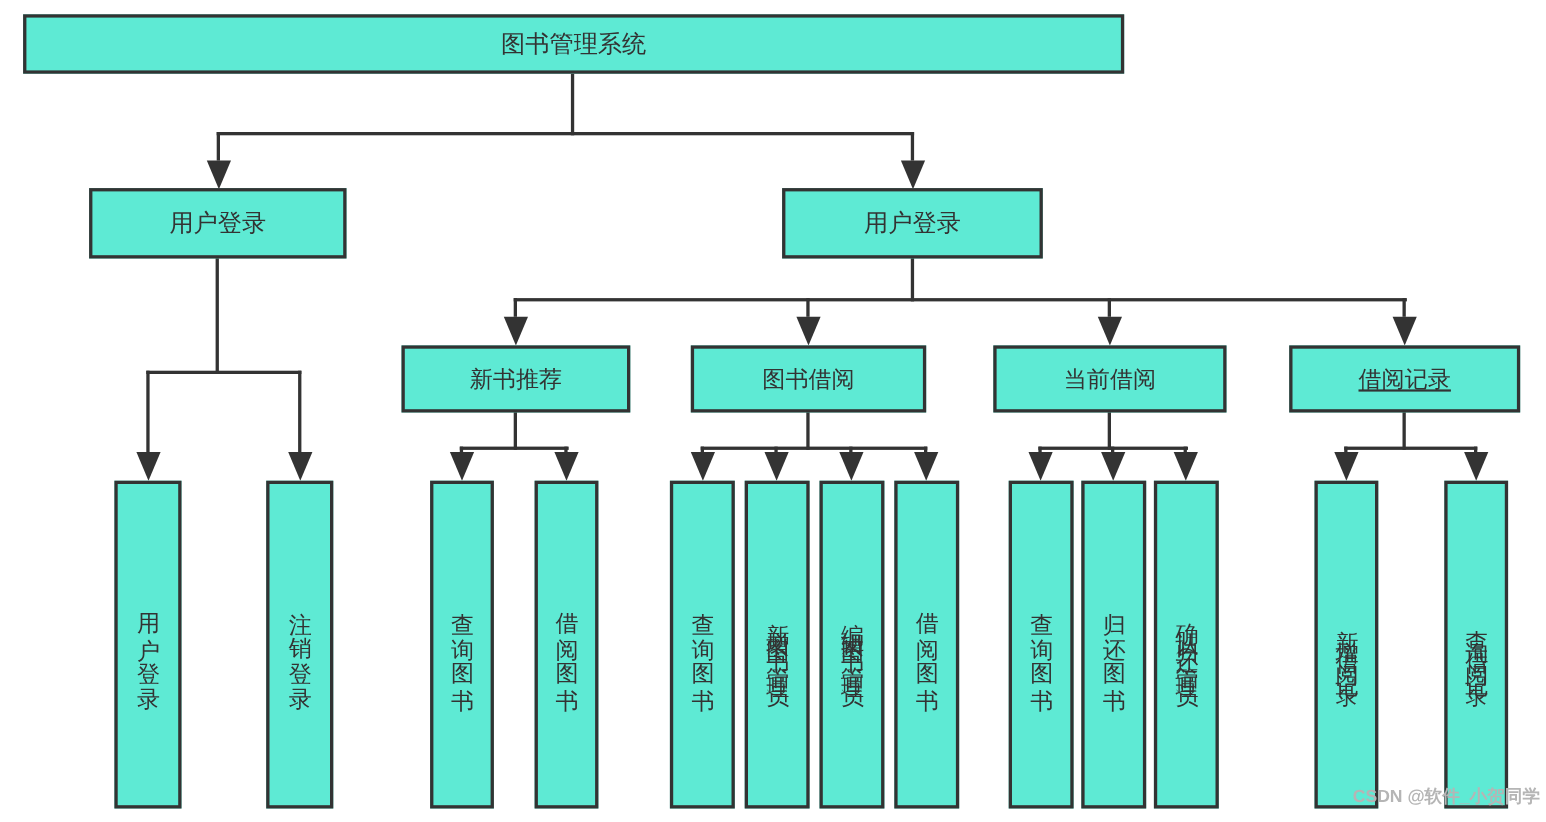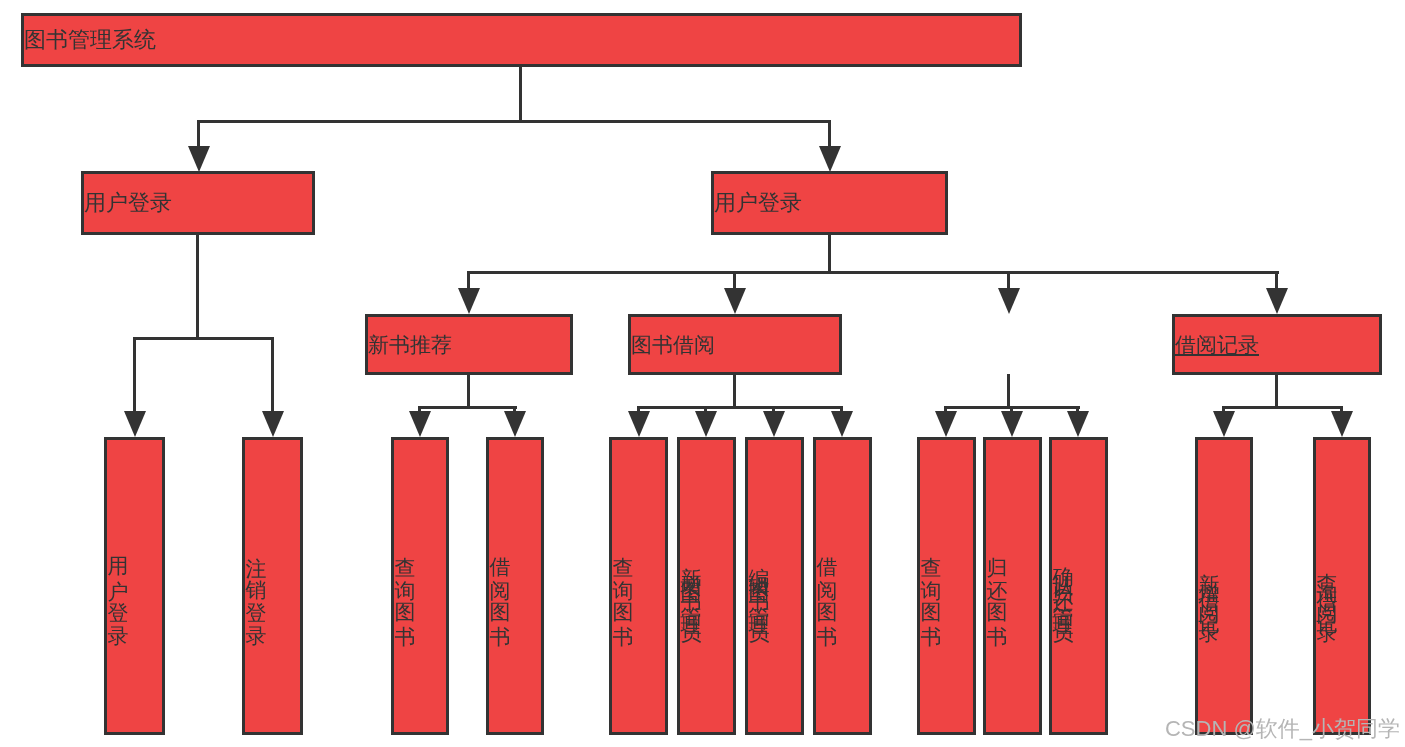--- a/index.html
+++ b/index.html
@@ -9,24 +9,24 @@
     height: 747px;
     background: var(--background, #ffffff);
     font-family: "Liberation Sans", "DejaVu Sans", sans-serif;
     color: var(--text, #333333);
     overflow: hidden;
   }
   .box {
     position: absolute;
     box-sizing: border-box;
     border: 3px solid var(--border, #333333);
-    background: #ef4444;
+    background: #5eead4;
     display: flex;
     align-items: center;
-    justify-content: flex-start;
+    justify-content: center;
     z-index: 2;
   }
   .root { font-size: 22px; }
   .l2   { font-size: 22px; }
   .mid  { top: 314px; height: 61px; font-size: 21px; }
   .leaf { top: 437px; height: 298px; font-size: 21px; }
   .leaf span {
     writing-mode: vertical-rl;
     text-orientation: mixed;
     line-height: 1.1;
@@ -45,24 +45,25 @@
     transform: translateX(-50%);
     width: 0; height: 0;
     border: 11px solid transparent;
     border-bottom: 0;
     border-top: 26px solid var(--line, #333333);
   }
   .watermark {
     position: absolute;
     right: 5px;
     top: 714px;
-    font-size: 22px;
+    font-size: 16px;
     color: var(--watermark, #b5b5b5);
     z-index: 3;
     white-space: nowrap;
+    font-weight: bold;
   }
 </style>
 </head>
 <body>
 
 <div class="canvas">
 
   <div class="box root" style="left:21px; top:13px; width:1001px; height:54px;">
     <span>图书管理系统</span>
   </div>
@@ -89,20 +90,23 @@
   <div class="arrow" style="left:467px;  top:271px; height:17px;"></div>
   <div class="arrow" style="left:733px;  top:271px; height:17px;"></div>
   <div class="arrow" style="left:1007px; top:271px; height:17px;"></div>
   <div class="arrow" style="left:1275px; top:271px; height:17px;"></div>
 
   <div class="box mid" style="left:365px; width:208px;">
     <span>新书推荐</span>
   </div>
   <div class="box mid" style="left:628px; width:214px;">
     <span>图书借阅</span>
+  </div>
+  <div class="box mid" style="left:903px; width:212px;">
+    <span>当前借阅</span>
   </div>
   <div class="box mid" style="left:1172px; width:210px;text-decoration:underline;">
     <span>借阅记录</span>
   </div>
 
   <div class="stem" style="left:467px; top:374px; height:35px;"></div>
   <div class="bar" style="left:418px; top:406px; width:99px;"></div>
   <div class="arrow" style="left:418px; top:406px; height:5px;"></div>
   <div class="arrow" style="left:513px; top:406px; height:5px;"></div>
 

